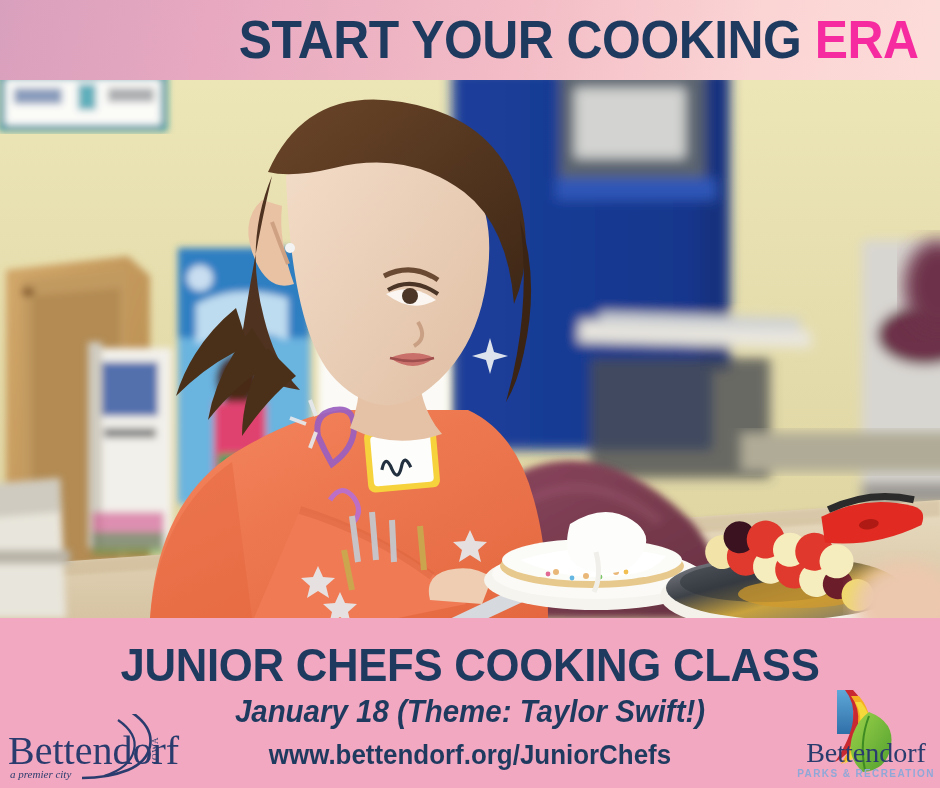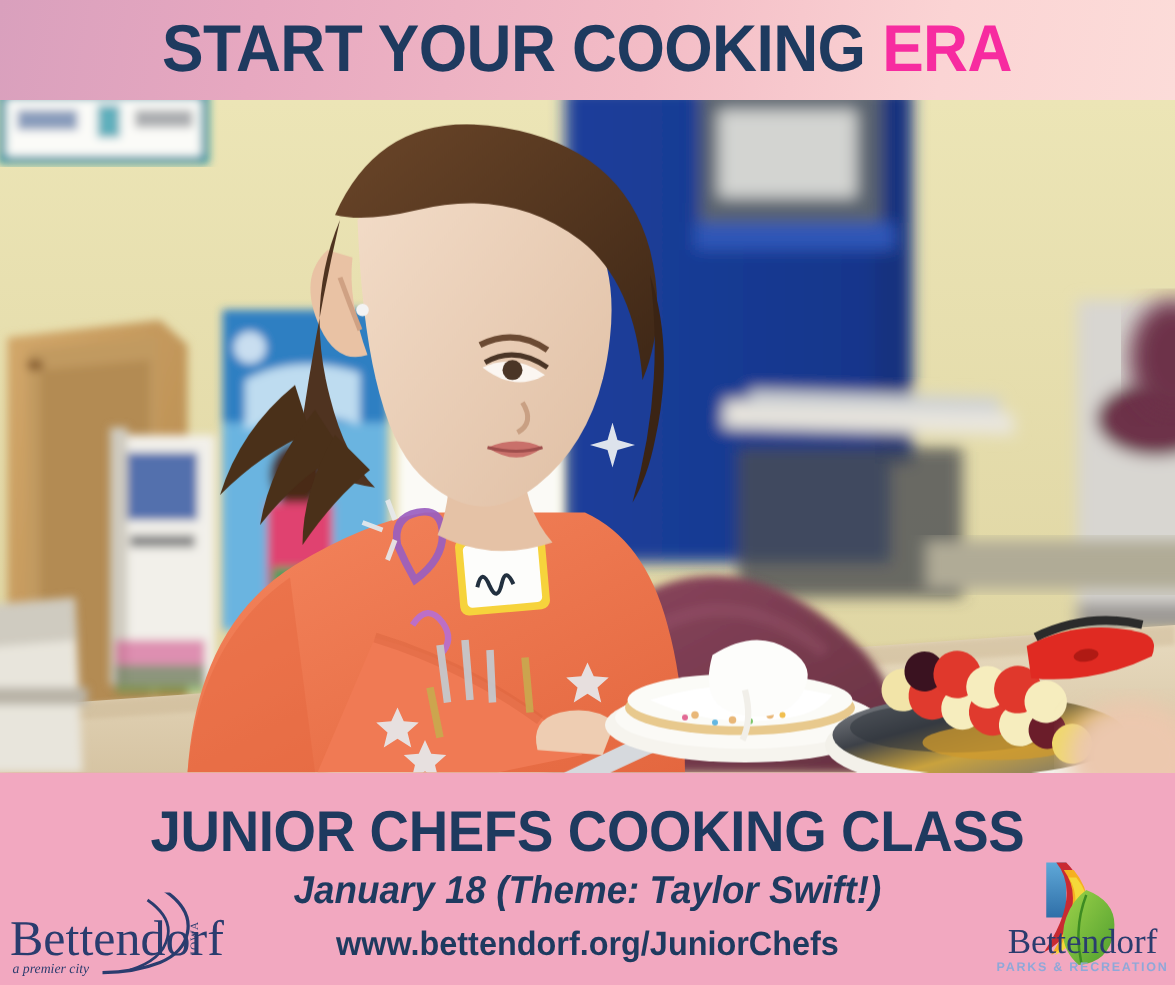--- a/index.html
+++ b/index.html
@@ -7,21 +7,21 @@
   body {
     font-family:"Liberation Sans", sans-serif;
     background:#f2a8c0;
     position:relative;
   }
 
   
   #header-banner{
     position:absolute; left:0; top:0; width:940px; height:80px;
     background:linear-gradient(100deg,#d9a0bd 0%,#e7a8c0 22%,#f3bcc6 55%,#fbd4d4 80%,#fcdcd9 100%);
-    display:flex; align-items:center; justify-content:center;
+    display:flex; align-items:center; justify-content:flex-end;
     overflow:hidden;
   }
   #headline{
     font-family:"Liberation Sans", sans-serif;
     font-weight:bold; font-size:53px; line-height:56px;
     letter-spacing:-0.5px;
     color:#1e3a5f;
     white-space:nowrap;
     transform:scaleX(0.94);
     text-align:center;

